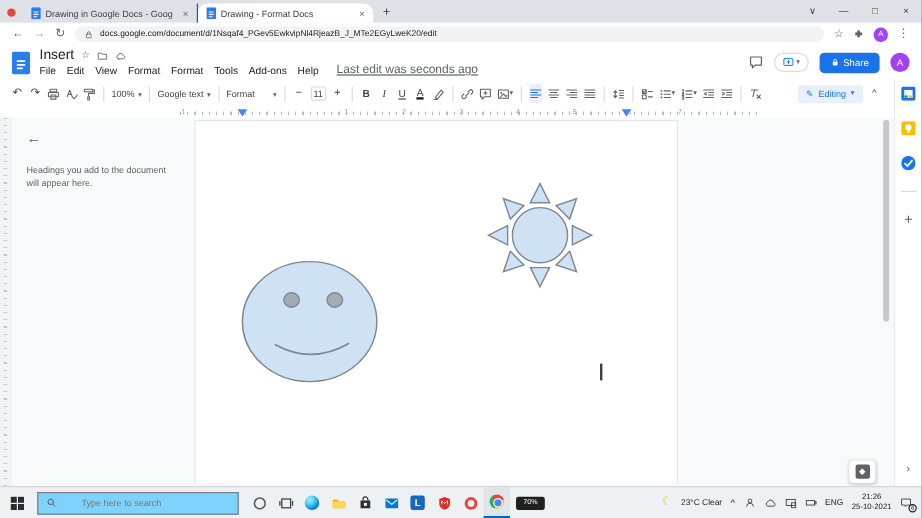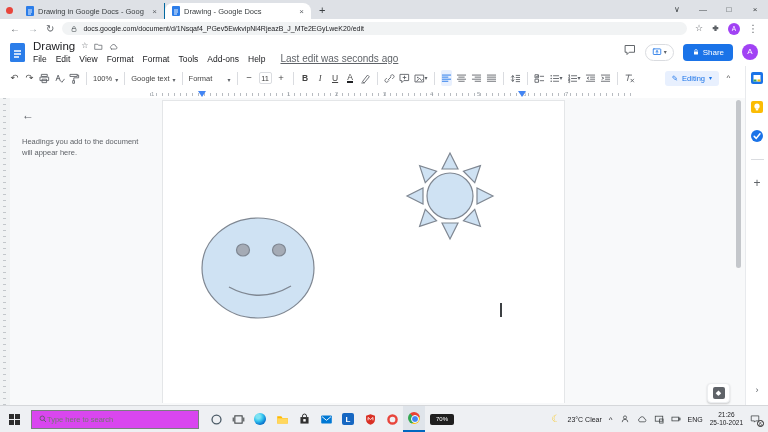--- a/index.html
+++ b/index.html
@@ -26,21 +26,21 @@
   .navic.dim { color:#9aa0a6; }
   .urlbox { flex:1; height:13px; background:#f1f3f4; border-radius:7px; display:flex; align-items:center; gap:5px; padding:0 8px; font-size:7px; color:#202124; overflow:hidden; white-space:nowrap; }
   .avatar-sm { width:12px; height:12px; border-radius:50%; background:#a142f4; color:#fff; font-size:6.5px; display:flex; align-items:center; justify-content:center; flex:none; }
   
   .docshead { height:28px; background:#fff; display:flex; align-items:center; padding:0 10px; gap:8px; }
   .headmid { display:flex; flex-direction:column; gap:1px; }
   .titlerow { display:flex; align-items:center; gap:6px; font-size:11.5px; color:#202124; }
   .title-ic { font-size:8px; color:#5f6368; line-height:1; }
   .menurow { display:flex; align-items:center; gap:9px; font-size:8.5px; color:#202124; }
   .lastedit { font-size:10px; color:#5f6368; text-decoration:underline; margin-left:6px; }
-  .headright { margin-left:auto; display:flex; gap:9px; }
+  .headright { margin-left:auto; display:flex; align-items:center; gap:9px; }
   .meetbtn { display:flex; align-items:center; gap:2px; padding:2px 6px; border-radius:11px; border:1px solid #dadce0; background:#fff; }
   .sharebtn { display:flex; align-items:center; gap:3px; background:#1a73e8; color:#fff; font-size:8px; border-radius:4px; padding:0 9px; height:17px; }
   .avatar { width:16px; height:16px; border-radius:50%; background:#a142f4; color:#fff; font-size:8px; display:flex; align-items:center; justify-content:center; }
   
   .toolbar { height:24px; background:#fff; display:flex; align-items:center; gap:4px; padding:0 34px 0 9px; }
   .tb { color:#444; font-size:9.5px; line-height:1; display:flex; align-items:center; justify-content:center; min-width:11px; height:16px; border-radius:2px; }
   .tb.active { background:#e8f0fe; }
   .sep { width:1px; height:13px; background:#dadce0; margin:0 2px; flex:none; }
   .dd { font-size:7.5px; color:#444; display:flex; align-items:flex-end; gap:3px; }
   .caret { font-size:6px; color:#5f6368; line-height:1; }
@@ -77,21 +77,21 @@
   .sp-divider { width:13px; height:1px; background:#dadce0; }
   .sp-plus { font-size:12px; color:#5f6368; line-height:1; }
   .sp-collapse { position:absolute; bottom:10px; left:0; width:100%; text-align:center; font-size:9px; color:#5f6368; }
   .explore { position:absolute; right:38px; bottom:29px; width:23px; height:20px; background:#fff; border:1px solid #eceef0; border-radius:4px; box-shadow:0 1px 2px rgba(0,0,0,.18); display:flex; align-items:center; justify-content:center; }
   .explore-inner { width:12px; height:12px; background:#5f6368; border-radius:2px; color:#fff; font-size:7px; display:flex; align-items:center; justify-content:center; }
   
   .taskbar { position:absolute; bottom:0; left:0; width:100%; height:27px; background:#eef0f3; border-top:1px solid #d5d7da; display:flex; align-items:center; padding:0 3px; }
   .tk { width:22px; height:26px; display:flex; align-items:center; justify-content:center; flex:none; }
   .startgrid { display:grid; grid-template-columns:5px 5px; grid-template-rows:5px 5px; gap:1px; }
   .startgrid i { background:#2d2d2d; }
-  .searchbox { width:168px; height:19px; background:#d946ef; border:1px solid #7a7d81; display:flex; align-items:center; gap:0; padding:0 7px; margin:0 6px; flex:none; }
+  .searchbox { width:168px; height:19px; background:#7dd3fc; border:1px solid #7a7d81; display:flex; align-items:center; gap:21px; padding:0 7px; margin:0 6px; flex:none; }
   .searchbox input { border:none; outline:none; background:transparent; font-family:inherit; font-size:7.5px; color:#3b3b3b; width:130px; }
   .tki { width:13px; height:13px; display:block; }
   .edge-logo { width:12px; height:12px; border-radius:50%; background:radial-gradient(circle at 35% 30%, #7ee3f2 0 18%, #36c5f0 40%, #0b79d0 70%, #114a8b 100%); }
   .chrome-wrap { background:#dfe4ea; border-bottom:2px solid #0067c0; }
   .chrome-logo { width:12px; height:12px; border-radius:50%; position:relative;
     background:conic-gradient(from -40deg, #ea4335 0 33%, #fbbc05 33% 66%, #34a853 66% 100%); }
   .chrome-logo::after { content:""; position:absolute; left:3px; top:3px; width:6px; height:6px; border-radius:50%; background:#4285f4; border:1.2px solid #fff; }
   .lapp { width:12px; height:12px; border-radius:2px; background:#1667c2; color:#fff; font-size:8px; font-weight:bold; display:flex; align-items:center; justify-content:center; }
   .battpill { width:24px; height:11px; background:#1f1f1f; border-radius:2px; position:relative; overflow:hidden; margin-left:5px; flex:none; }
   .battfill { position:absolute; left:0; top:0; bottom:0; width:70%; background:#7cb342; }
@@ -117,21 +117,21 @@
           <path d="M2 4h4M2 6h4M2 8h3" stroke="#fff" stroke-width="0.9"></path>
         </svg>
       <span class="ttl">Drawing in Google Docs - Goog</span>
       <span class="x">×</span>
     </div>
     <div class="tab active">
       <svg class="favsm" viewBox="0 0 8 10">
           <rect width="8" height="10" rx="1" fill="#2b7de9"></rect>
           <path d="M2 4h4M2 6h4M2 8h3" stroke="#fff" stroke-width="0.9"></path>
         </svg>
-      <span class="ttl">Drawing - Google Docs</span>
+      <span class="ttl">Drawing - Format Docs</span>
       <span class="x">×</span>
     </div>
     <span class="newtab">+</span>
     <div class="winctl">
       <span>∨</span>
       <span>—</span>
       <span>□</span>
       <span>×</span>
     </div>
   </div>
@@ -155,21 +155,21 @@
     <span class="navic">⋮</span>
   </div>
 
   <div class="docshead">
     <svg style="width:15px;height:19px;flex:none" viewBox="0 0 15 19">
         <rect width="15" height="19" rx="1.5" fill="#2b7de9"></rect>
         <path d="M4 8h7M4 11h7M4 14h5" stroke="#fff" stroke-width="1.4"></path>
       </svg>
     <div class="headmid">
       <div class="titlerow">
-        <span>Drawing</span>
+        <span>Insert</span>
         <span class="title-ic">☆</span>
         <svg class="ic" style="width:9px;height:9px" viewBox="0 0 16 16">
             <path d="M2 4h4.5l1.4 1.8H14V13H2z"></path>
           </svg>
         <svg class="ic" style="width:9px;height:9px" viewBox="0 0 16 16">
             <path d="M4.5 12.5h7.2a2.3 2.3 0 0 0 .4-4.6 4 4 0 0 0-7.7-1 3 3 0 0 0 .1 5.6z"></path>
           </svg>
       </div>
       <div class="menurow">
         <span>File</span>

